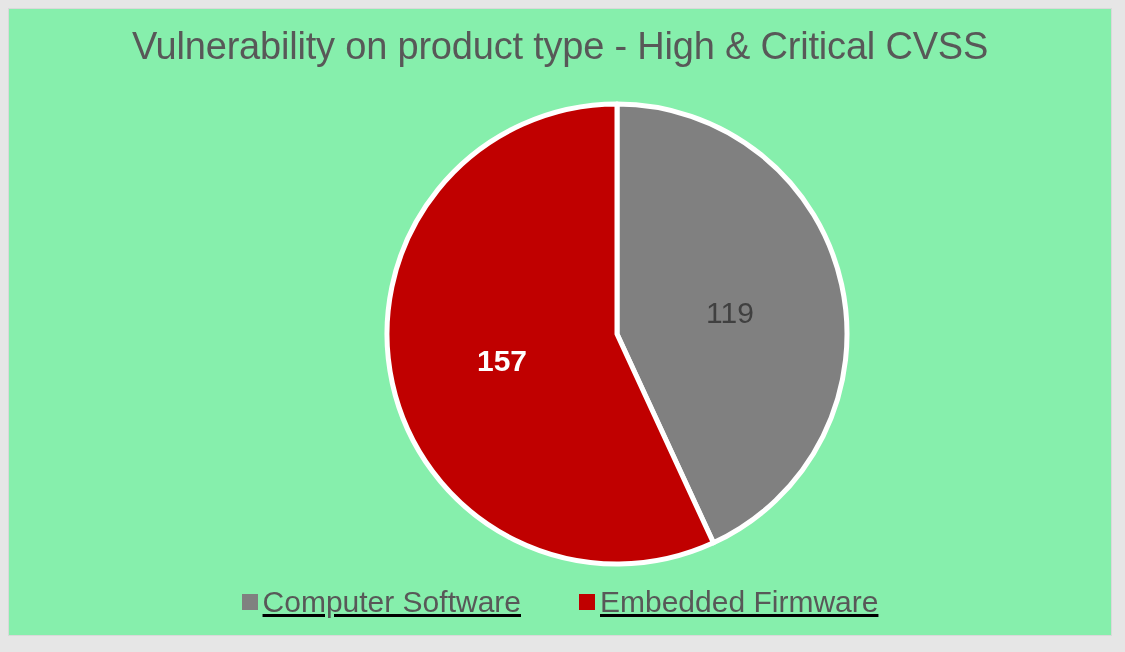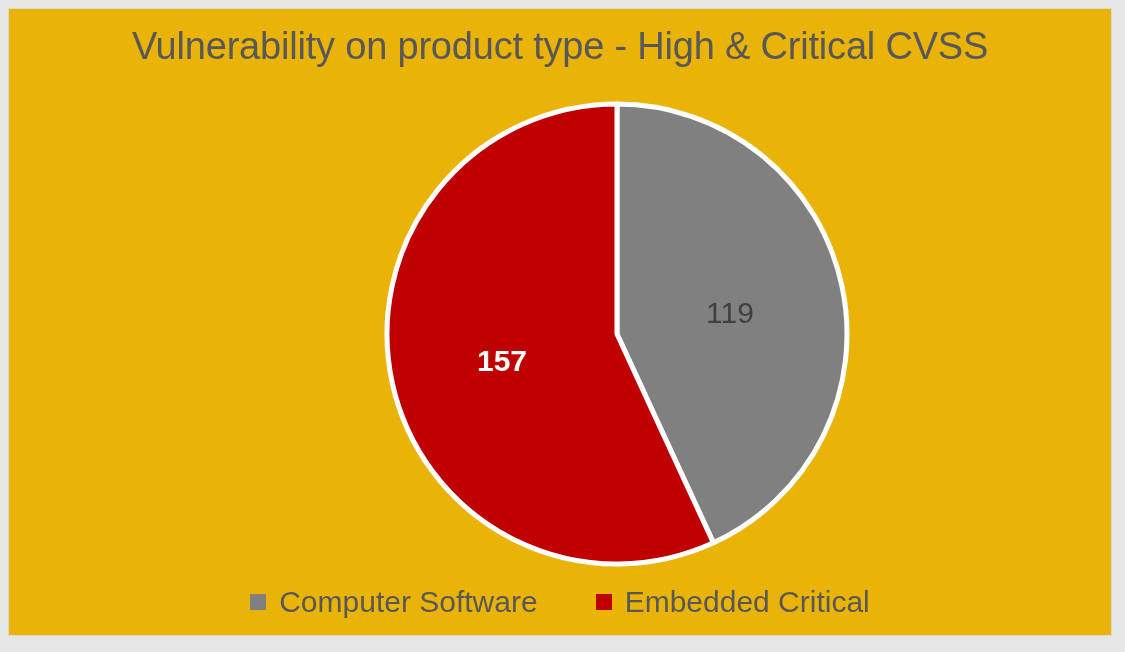--- a/index.html
+++ b/index.html
@@ -16,21 +16,21 @@
     overflow: hidden;
     font-family: "Liberation Sans", sans-serif;
   }
   
   #chart-frame {
     position: absolute;
     left: 8px;
     top: 8px;
     width: 1104px;
     height: 628px;
-    background: #eab308;
+    background: #86efac;
     border: 1px solid #d9d9d9;
     box-sizing: border-box;
     overflow: hidden;
   }
   #chart-title {
     position: absolute;
     left: 0;
     top: 16px;
     width: 100%;
     text-align: center;
@@ -75,21 +75,22 @@
     display: flex;
     flex-direction: row;
     justify-content: center;
     align-items: center;
     gap: 58px;
   }
   .legend-entry {
     display: flex;
     flex-direction: row;
     align-items: center;
-    gap: 13px;
+    gap: 5px;
+    text-decoration: underline;
   }
   .legend-swatch {
     width: 16px;
     height: 16px;
     flex: 0 0 auto;
     display: block;
   }
   .legend-label {
     font-size: 30px;
     color: #585858;
@@ -118,18 +119,18 @@
       </svg>
     </div>
 
     <div id="legend">
       <div class="legend-entry">
         <span class="legend-swatch" style="background: rgb(128, 128, 128);"></span>
         <span class="legend-label">Computer Software</span>
       </div>
       <div class="legend-entry">
         <span class="legend-swatch" style="background: rgb(192, 0, 0);"></span>
-        <span class="legend-label">Embedded Critical</span>
+        <span class="legend-label">Embedded Firmware</span>
       </div>
     </div>
 
   </div>
 </div>
 
 </body></html>

